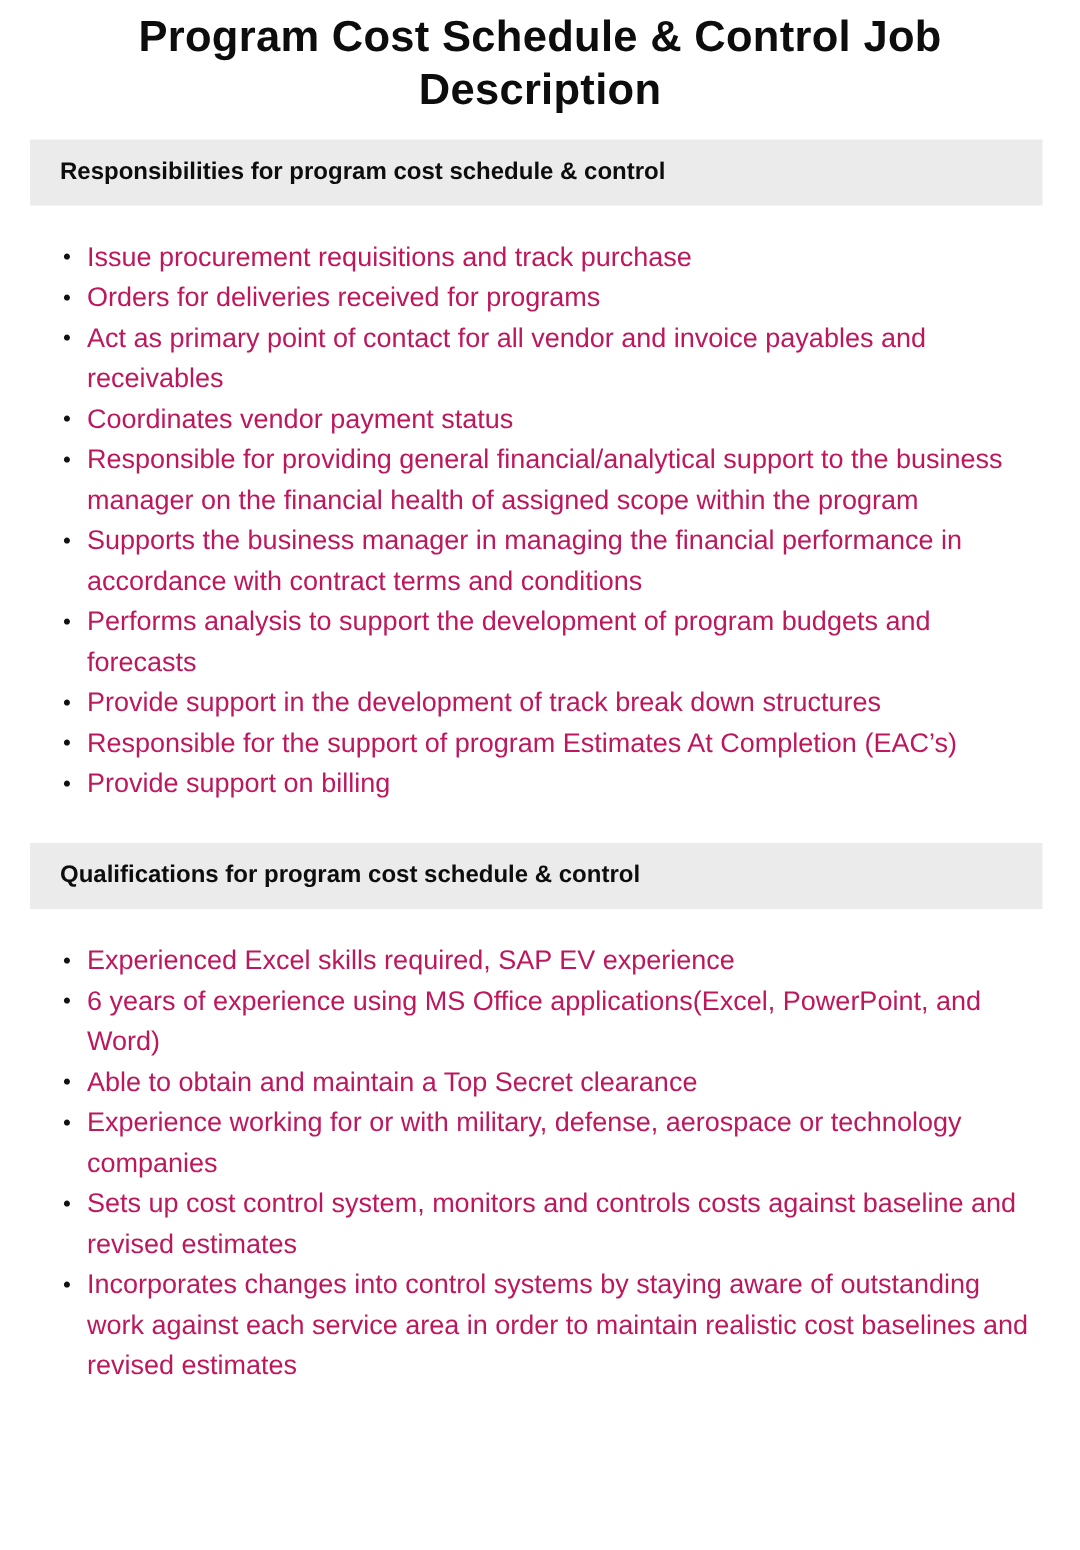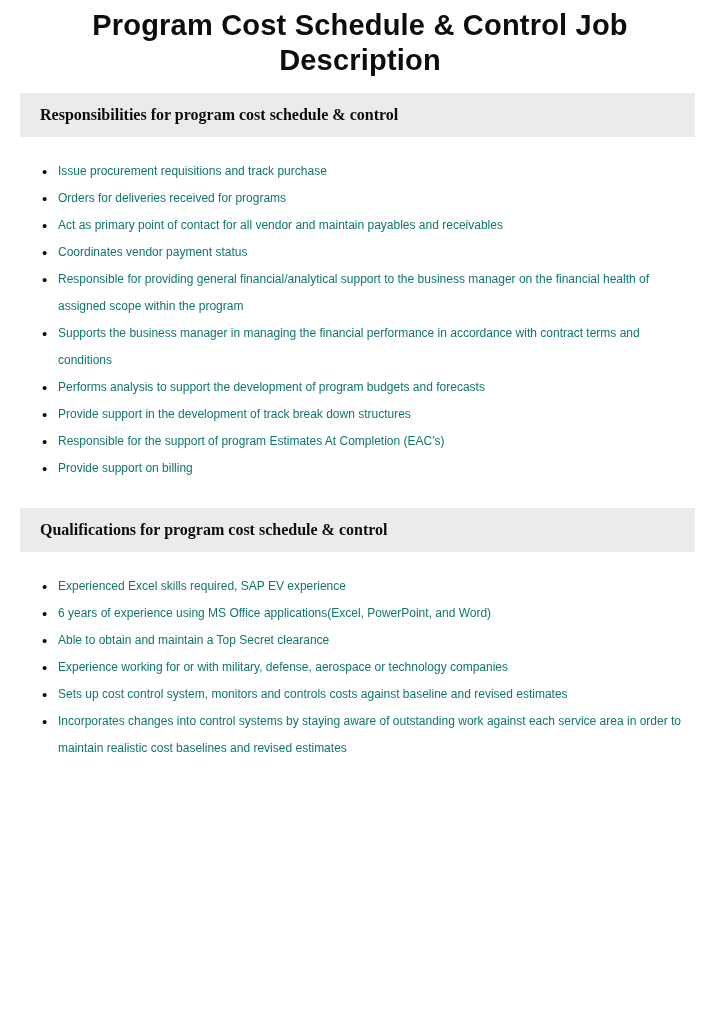--- a/index.html
+++ b/index.html
@@ -32,33 +32,32 @@
     color: #111111;
   }
   .section-heading {
     margin: 15px 25px 0 20px;
     background: #ebebeb;
     padding: 12px 10px 12px 20px;
     font-size: 16px;
     line-height: 20px;
     font-weight: 700;
     color: #0d0d0d;
-    font-family: Liberation Serif, serif;
   }
   ul.bullet-list {
     list-style: none;
     margin: 21px 0 26px 0;
     padding-left: 58px;
     padding-right: 32px;
   }
   ul.bullet-list li {
     position: relative;
-    font-size: 12px;
+    font-size: 18px;
     line-height: 27px;
-    color: #0f766e;
+    color: #be185d;
   }
   ul.bullet-list li::before {
     content: "\2022";
     position: absolute;
     left: -16px;
     top: 0;
     font-size: 15px;
     color: #111111;
   }
 </style>
@@ -68,21 +67,21 @@
 <div class="page">
 
   <h1 class="doc-title">Program Cost Schedule &amp; Control Job Description</h1>
 
 
   <section>
     <div class="section-heading">Responsibilities for program cost schedule &amp; control</div>
     <ul class="bullet-list">
         <li>Issue procurement requisitions and track purchase</li>
         <li>Orders for deliveries received for programs</li>
-        <li>Act as primary point of contact for all vendor and maintain payables and receivables</li>
+        <li>Act as primary point of contact for all vendor and invoice payables and receivables</li>
         <li>Coordinates vendor payment status</li>
         <li>Responsible for providing general financial/analytical support to the business manager on the financial health of assigned scope within the program</li>
         <li>Supports the business manager in managing the financial performance in accordance with contract terms and conditions</li>
         <li>Performs analysis to support the development of program budgets and forecasts</li>
         <li>Provide support in the development of track break down structures</li>
         <li>Responsible for the support of program Estimates At Completion (EAC’s)</li>
         <li>Provide support on billing</li>
       </ul>
   </section>
 

